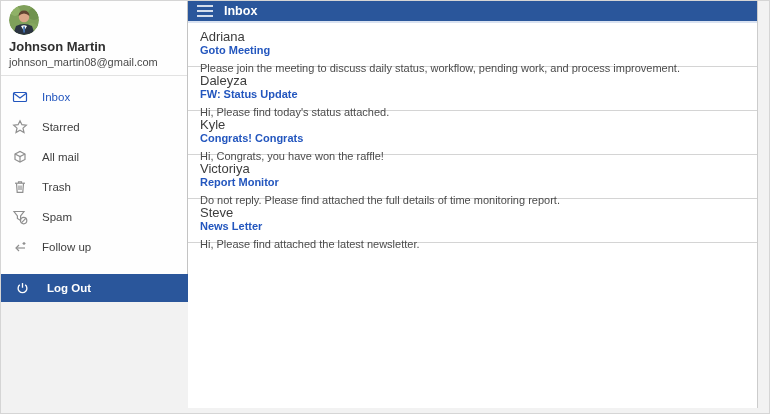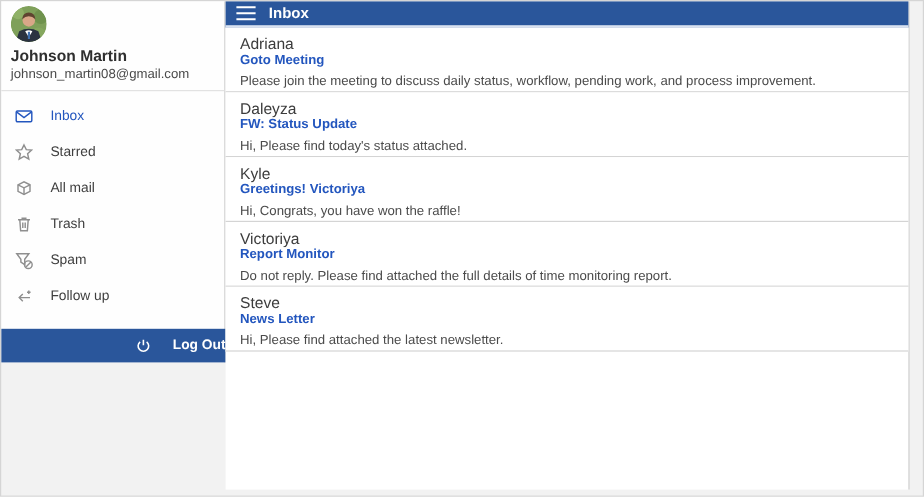--- a/index.html
+++ b/index.html
@@ -28,21 +28,21 @@
     height:30px; display:flex; align-items:center; cursor:pointer;
   }
   .nav-icon { width:16px; height:16px; margin-left:11px; display:inline-flex; }
   .nav-icon svg { width:16px; height:16px; stroke:#8f8f8f; fill:none; stroke-width:1.2; }
   .nav-label { margin-left:14px; font-size:11.5px; color:#3e3e3e; }
   .nav-item.active .nav-label { color:var(--accent-blue); }
   .nav-item.active .nav-icon svg { stroke:var(--accent-blue); }
 
   .logout {
     position:absolute; left:0; bottom:0; width:187px; height:28px;
-    background:var(--header-blue); display:flex; align-items:center; cursor:pointer;justify-content:flex-end;
+    background:var(--header-blue); display:flex; align-items:center; cursor:pointer;
   }
   .logout-icon { width:15px; height:15px; margin-left:14px; display:inline-flex; }
   .logout-icon svg { width:15px; height:15px; stroke:#ffffff; fill:none; stroke-width:1.4; }
   .logout-label { margin-left:17px; font-size:11.5px; font-weight:bold; color:#ffffff; }
 
   
   .main {
     position:absolute; left:187px; top:0; width:570px; height:407px;
     background:#ffffff; border-right:1px solid #cccccc;
   }
@@ -50,21 +50,21 @@
     height:22px; background:var(--header-blue);
     border-bottom:2px solid #d9e2f1;
     display:flex; align-items:center;
   }
   .hamburger { width:18px; height:14px; margin-left:8px; display:inline-flex; cursor:pointer; }
   .hamburger svg { width:18px; height:14px; stroke:#ffffff; stroke-width:1.6; }
   .header-title { margin-left:10px; font-size:12.5px; font-weight:bold; color:#ffffff; }
 
   .email-list { }
   .email-row {
-    height:54px; border-bottom:1px solid #d4d4d4;
+    height:44px; border-bottom:1px solid #d4d4d4;
     padding:6px 10px 0 12px; cursor:pointer; background:#ffffff;
   }
   .email-sender { font-size:13px; color:#3c3c3c; line-height:15px;
     white-space:nowrap; overflow:hidden; }
   .email-subject { display:block; margin-top:0; font-size:11px; font-weight:bold;
     color:var(--accent-blue); text-decoration:none; line-height:13px;
     white-space:nowrap; overflow:hidden; }
   .email-preview { margin-top:5px; font-size:11px; color:#4b4b4b; line-height:13px;
     white-space:nowrap; overflow:hidden; }
 </style>
@@ -202,21 +202,21 @@
         </div>
 
         <div class="email-row">
           <div class="email-sender">Daleyza</div>
           <a class="email-subject">FW: Status Update</a>
           <div class="email-preview">Hi, Please find today's status attached.</div>
         </div>
 
         <div class="email-row">
           <div class="email-sender">Kyle</div>
-          <a class="email-subject">Greetings! Victoriya</a>
+          <a class="email-subject">Congrats! Congrats</a>
           <div class="email-preview">Hi, Congrats, you have won the raffle!</div>
         </div>
 
         <div class="email-row">
           <div class="email-sender">Victoriya</div>
           <a class="email-subject">Report Monitor</a>
           <div class="email-preview">Do not reply. Please find attached the full details of time monitoring report.</div>
         </div>
 
         <div class="email-row">

